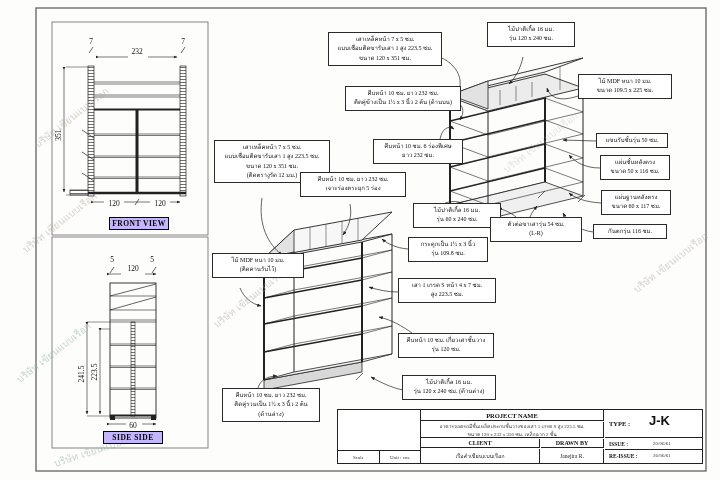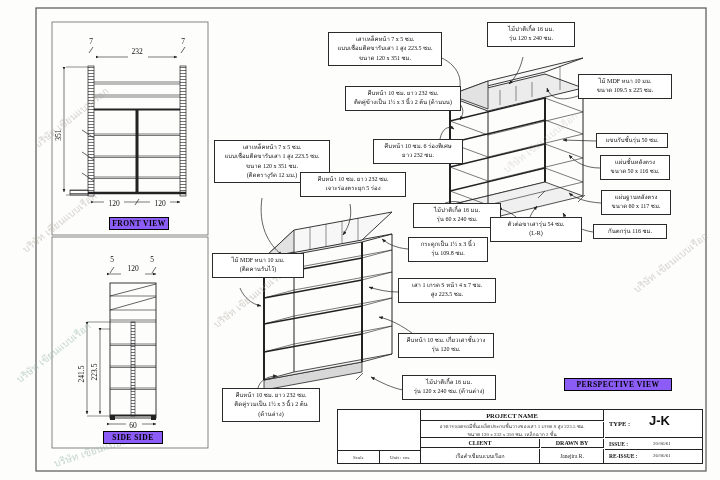--- a/index.html
+++ b/index.html
@@ -3,21 +3,21 @@
 <meta charset="utf-8">
 <style>
   html,body{margin:0;padding:0;}
   body{width:720px;height:480px;position:relative;background:#fdfdfc;
        font-family:"Liberation Serif","DejaVu Serif",serif;overflow:hidden;}
   #stage{position:absolute;inset:0;}
   svg.overlay{position:absolute;left:0;top:0;pointer-events:none;}
   .co{position:absolute;background:#fff;border:1px solid #2a2a2a;text-align:center;
       font-size:6px;line-height:1.55;padding:2px 2px;color:#111;z-index:5;}
   .co div{white-space:nowrap;}
-  .viewlabel{position:absolute;background:#8b5cf6;border:1px solid #000;text-align:center;
+  .viewlabel{position:absolute;background:#c4b5fd;border:1px solid #000;text-align:center;
       font-weight:bold;font-size:7.5px;letter-spacing:.5px;color:#000;z-index:5;padding:1px 0;}
   .wm{position:absolute;color:rgba(176,170,155,.5);font-size:10px;white-space:nowrap;
       transform:rotate(-38deg);z-index:1;font-family:"DejaVu Sans",sans-serif;}
   .wm.teal{color:rgba(150,180,170,.55);}
   
   .tb{position:absolute;left:337px;top:409px;width:364px;height:53px;border:1px solid #222;
       background:#fff;z-index:6;font-size:6px;color:#111;}
   .tb .cell{position:absolute;box-sizing:border-box;}
   .b-r{border-right:1px solid #222;} .b-b{border-bottom:1px solid #222;} .b-t{border-top:1px solid #222;}
   .hdr{font-weight:bold;text-align:center;}
@@ -329,21 +329,20 @@
       <div>รุ่น 120 x 240 ซม. (ด้านล่าง)</div>
     </div>
   <div class="co" style="left:222px;top:388px;width:92px;">
       <div>คีบหน้า 10 ซม. ยาว 232 ซม.</div>
       <div>ติดคู่รวมเป็น 1½ x 3 นิ้ว 2 ต้น</div>
       <div>(ด้านล่าง)</div>
     </div>
 
   <div class="viewlabel" style="left:109px;top:217px;width:58px;">FRONT VIEW</div>
   <div class="viewlabel" style="left:103px;top:431px;width:58px;">SIDE SIDE</div>
-  <div class="viewlabel" style="left:564px;top:378px;width:106px;">PERSPECTIVE VIEW</div>
 
   <div class="tb">
 
     <div class="cell b-r" style="left:0;top:0;width:83px;height:40px;"></div>
     <div class="cell b-r b-t tiny" style="left:0;top:40px;width:42px;height:13px;text-align:center;line-height:13px;border-right:1px solid #222;">
       <span>Scale</span>
     </div>
     <div class="cell b-r b-t tiny" style="left:42px;top:40px;width:41px;height:13px;text-align:center;line-height:13px;">
       <span>Unit : cm.</span>
     </div>

